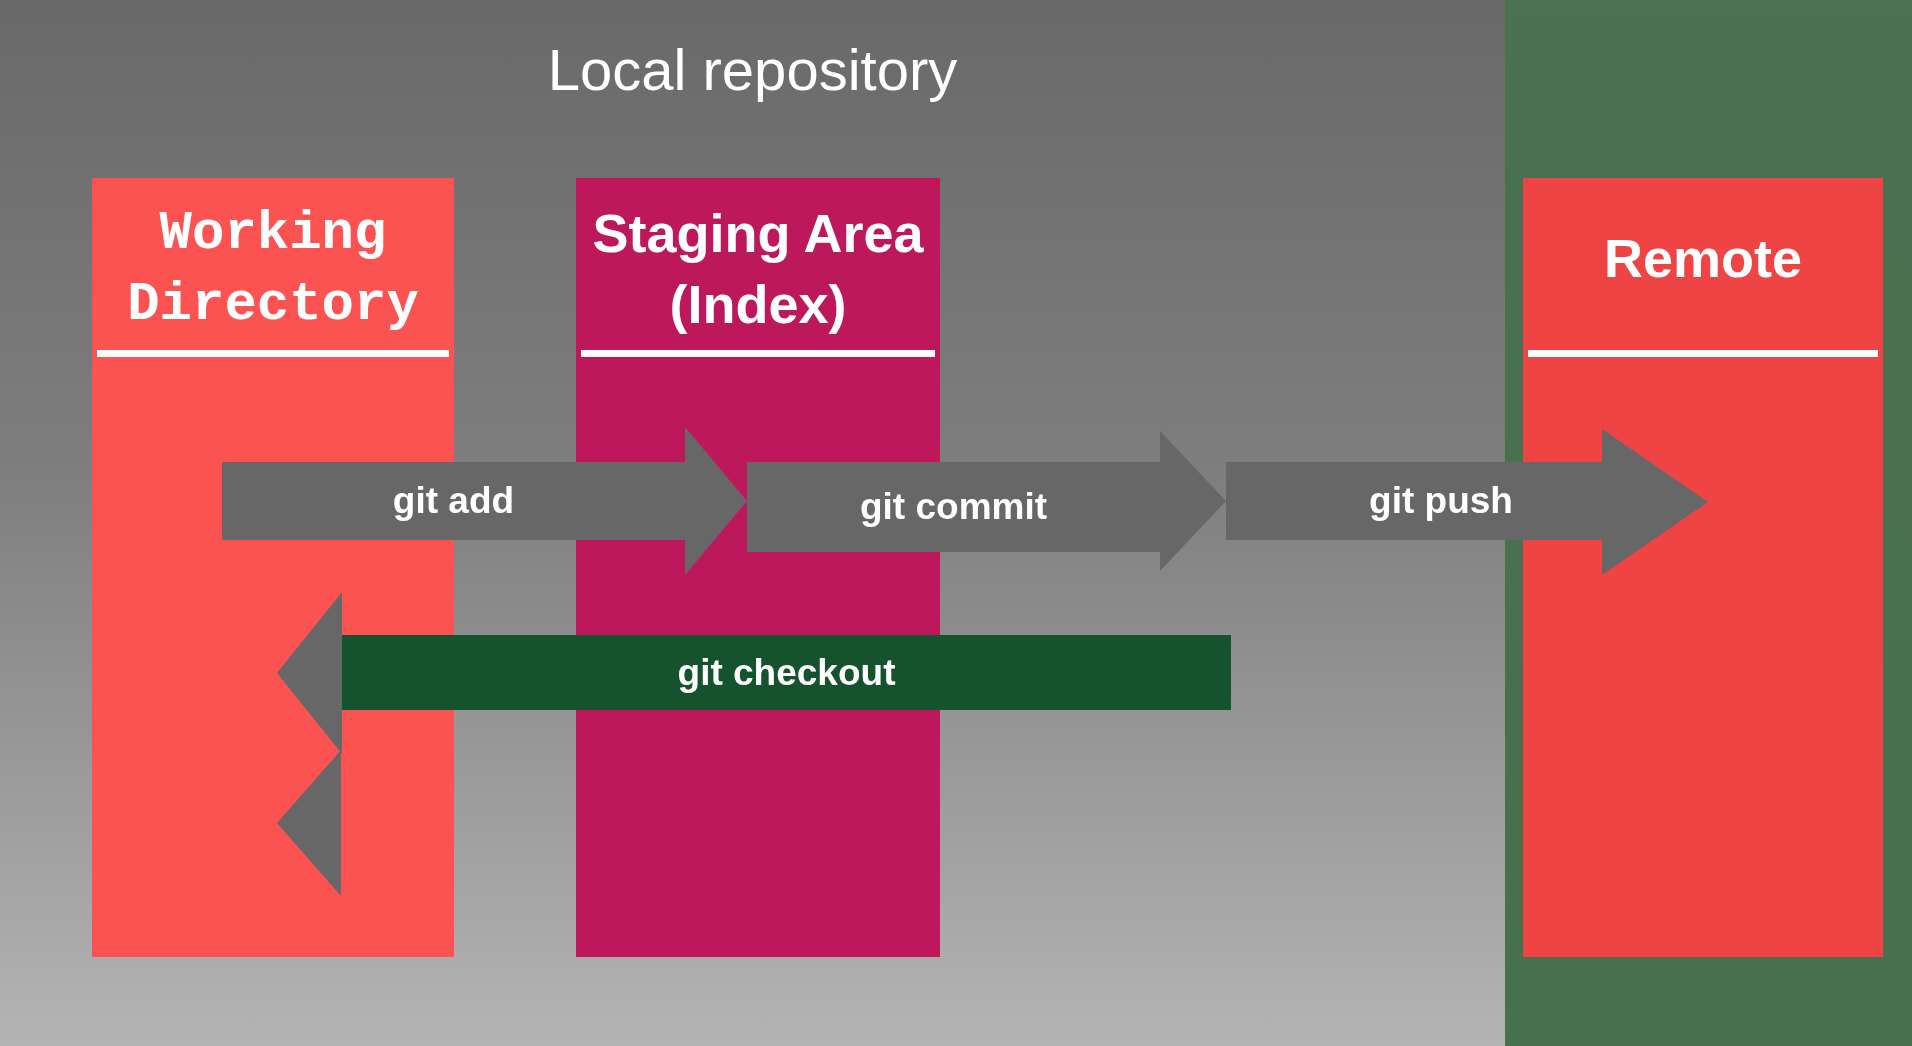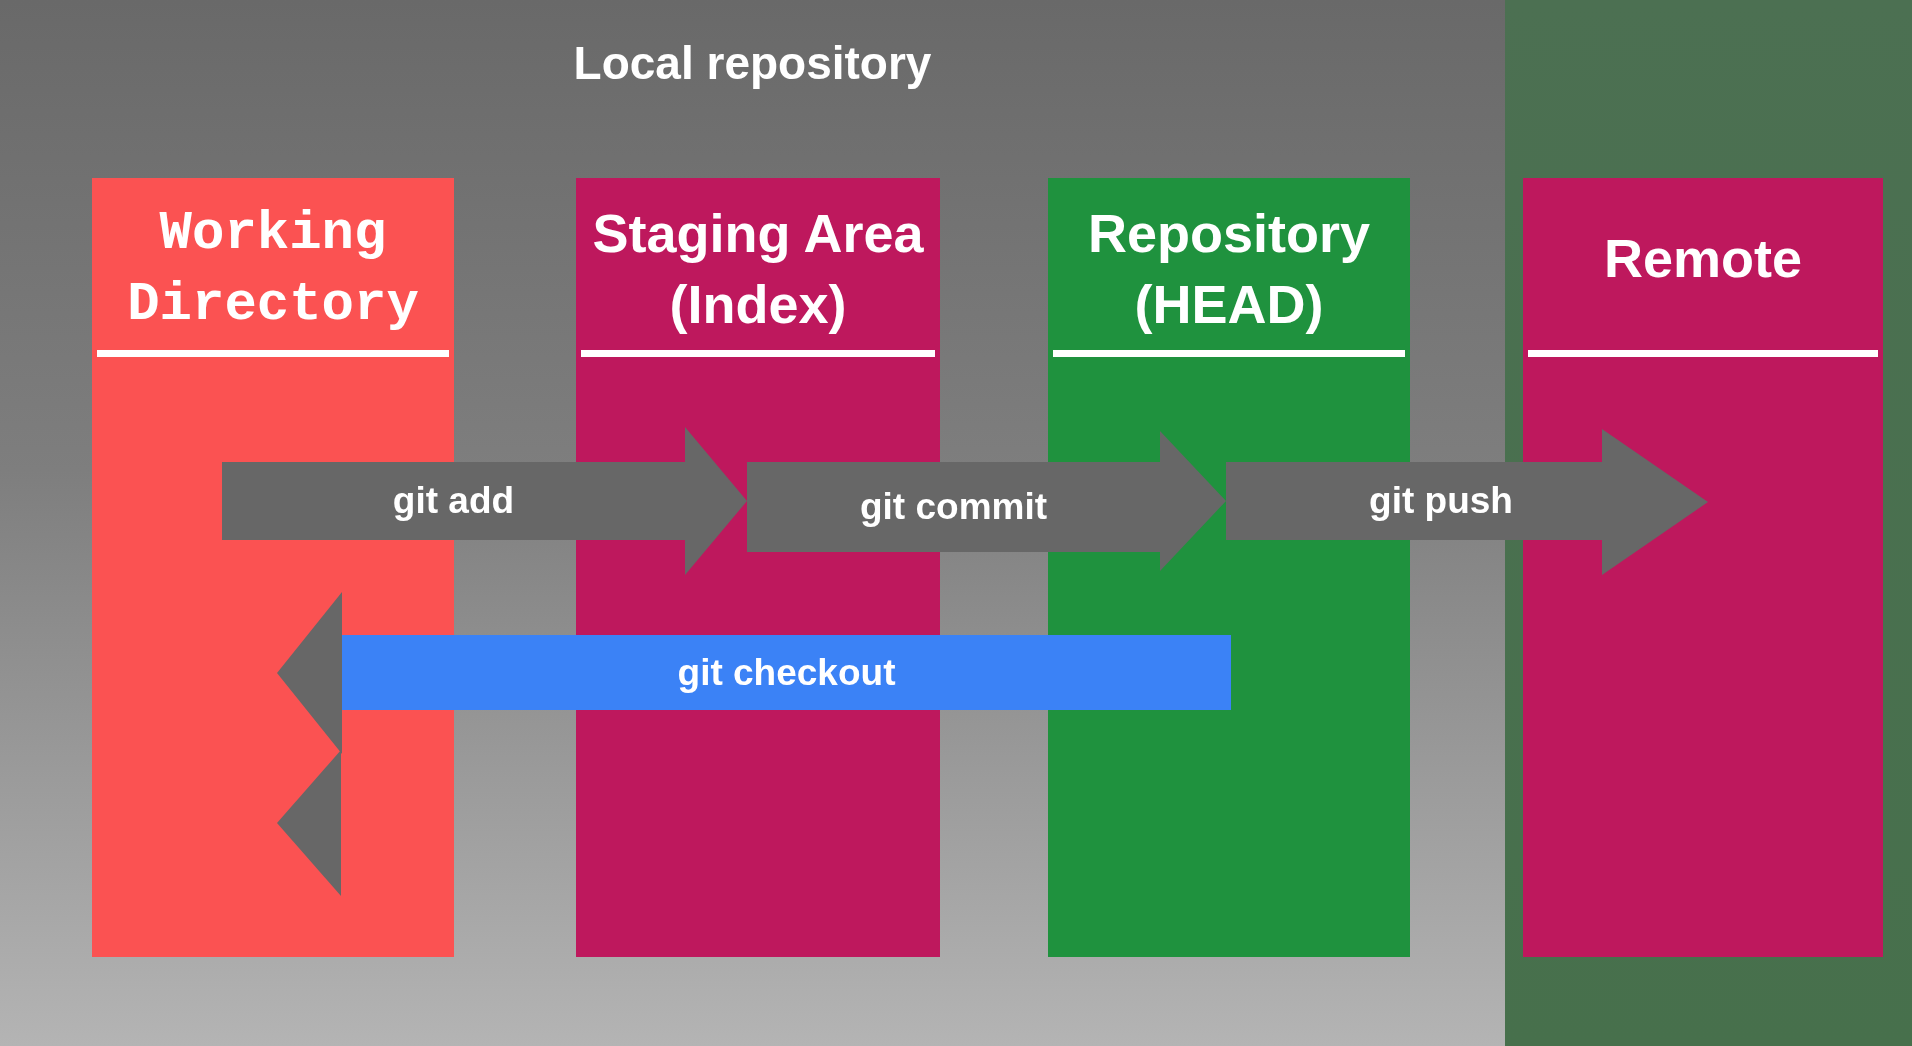--- a/index.html
+++ b/index.html
@@ -18,21 +18,21 @@
   }
   .bg-remote {
     position: absolute; left: 1505px; top: 0;
     width: 407px; height: 1046px;
     background: linear-gradient(180deg, #4C7052 0%, #47704C 100%);
   }
   
   .title {
     position: absolute; left: 0; top: 36px; width: 1505px;
     text-align: center;
-    font-size: 46px; font-weight: bold; color: #FFFFFF;
+    font-size: 58px; font-weight: normal; color: #FFFFFF;
     letter-spacing: 0px;
   }
   
   .column {
     position: absolute; top: 178px; height: 779px;
   }
   .col-working   { left: 92px;   width: 362px; background: #FB5252; font-family: Liberation Mono, monospace; }
   .col-staging   { left: 576px;  width: 364px; background: #FD8224; }
   .col-repo      { left: 1048px; width: 362px; background: #1F923E; }
   .col-remote    { left: 1523px; width: 360px; background: #3390BE; }
@@ -92,29 +92,22 @@
   </div>
 
   <div class="column col-staging" style="background: #be185d;">
     <div class="col-header">
       <div>Staging Area</div>
       <div>(Index)</div>
     </div>
     <div class="col-rule"></div>
   </div>
 
-  <div class="column col-repo" style="background: rgb(31, 146, 62);">
-    <div class="col-header">
-      <div>Repository</div>
-      <div>(HEAD)</div>
-    </div>
-    <div class="col-rule"></div>
-  </div>
 
-  <div class="column col-remote" style="background: #be185d;">
+  <div class="column col-remote" style="background: #ef4444;">
     <div class="col-header">
       <div>Remote</div>
     </div>
     <div class="col-rule"></div>
   </div>
 
   <div class="arrow-body body-add" style="background: rgb(103, 103, 103);">
     <span>git add</span>
   </div>
   <div class="head head-add"></div>
@@ -123,19 +116,19 @@
     <span>git commit</span>
   </div>
   <div class="head head-commit"></div>
 
   <div class="arrow-body body-push" style="background: rgb(103, 103, 103); padding-left: 27px;">
     <span>git push</span>
   </div>
   <div class="head head-push"></div>
 
   <div class="head head-checkout"></div>
-  <div class="arrow-body body-checkout" style="background: #3b82f6;">
+  <div class="arrow-body body-checkout" style="background: #14532d;">
     <span>git checkout</span>
   </div>
 
   <div class="head head-pull"></div>
 
 </div>
 
 </body></html>

